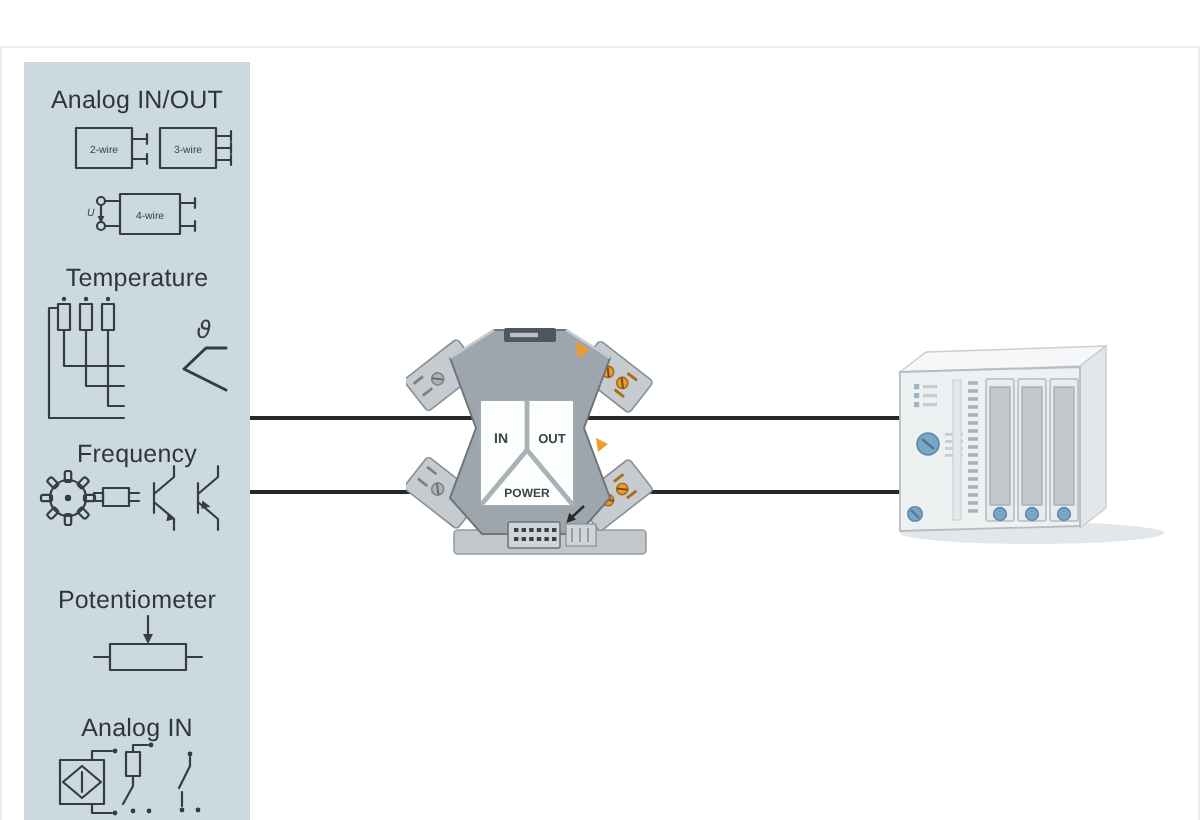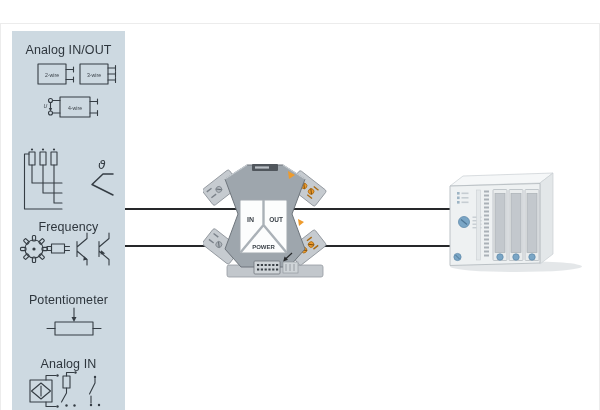--- a/index.html
+++ b/index.html
@@ -22,20 +22,21 @@
   .tiny{font-size:5.2px;fill:#3a4148;}
 </style>
 </head>
 <body>
 
 <div id="stage">
 
   <div id="sidebar-bg"></div>
 
   <div class="side-title t-analog">Analog IN/OUT</div>
+  <div class="side-title t-temp">Temperature</div>
   <div class="side-title t-pot">Potentiometer</div>
   <div class="side-title t-freq">Frequency</div>
   <div class="side-title t-dig">Analog IN</div>
 
   <svg id="side-icons" width="113" height="391" viewBox="12 8 113 391">
 
     <g>
       <rect class="sk" x="38" y="41" width="28" height="20"></rect>
       <text class="tiny" x="52" y="53.5" text-anchor="middle">2-wire</text>
       <path class="sk" d="M66,46.5 H73.5 M73.5,44 V49 M66,56.5 H73.5 M73.5,54 V59"></path>

